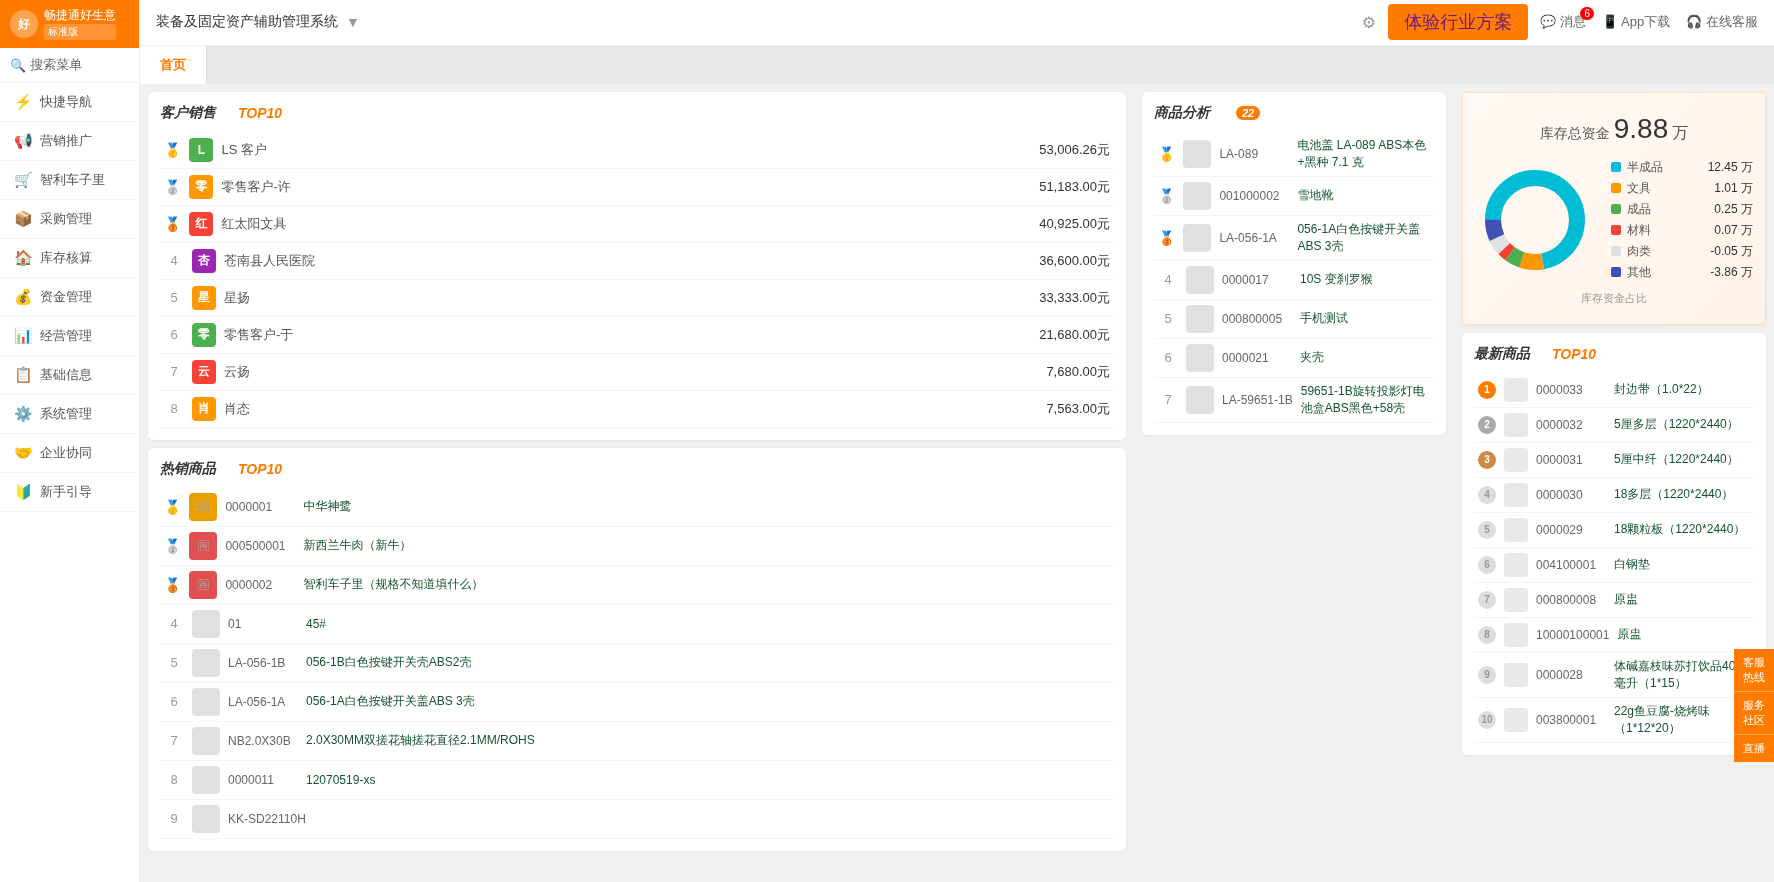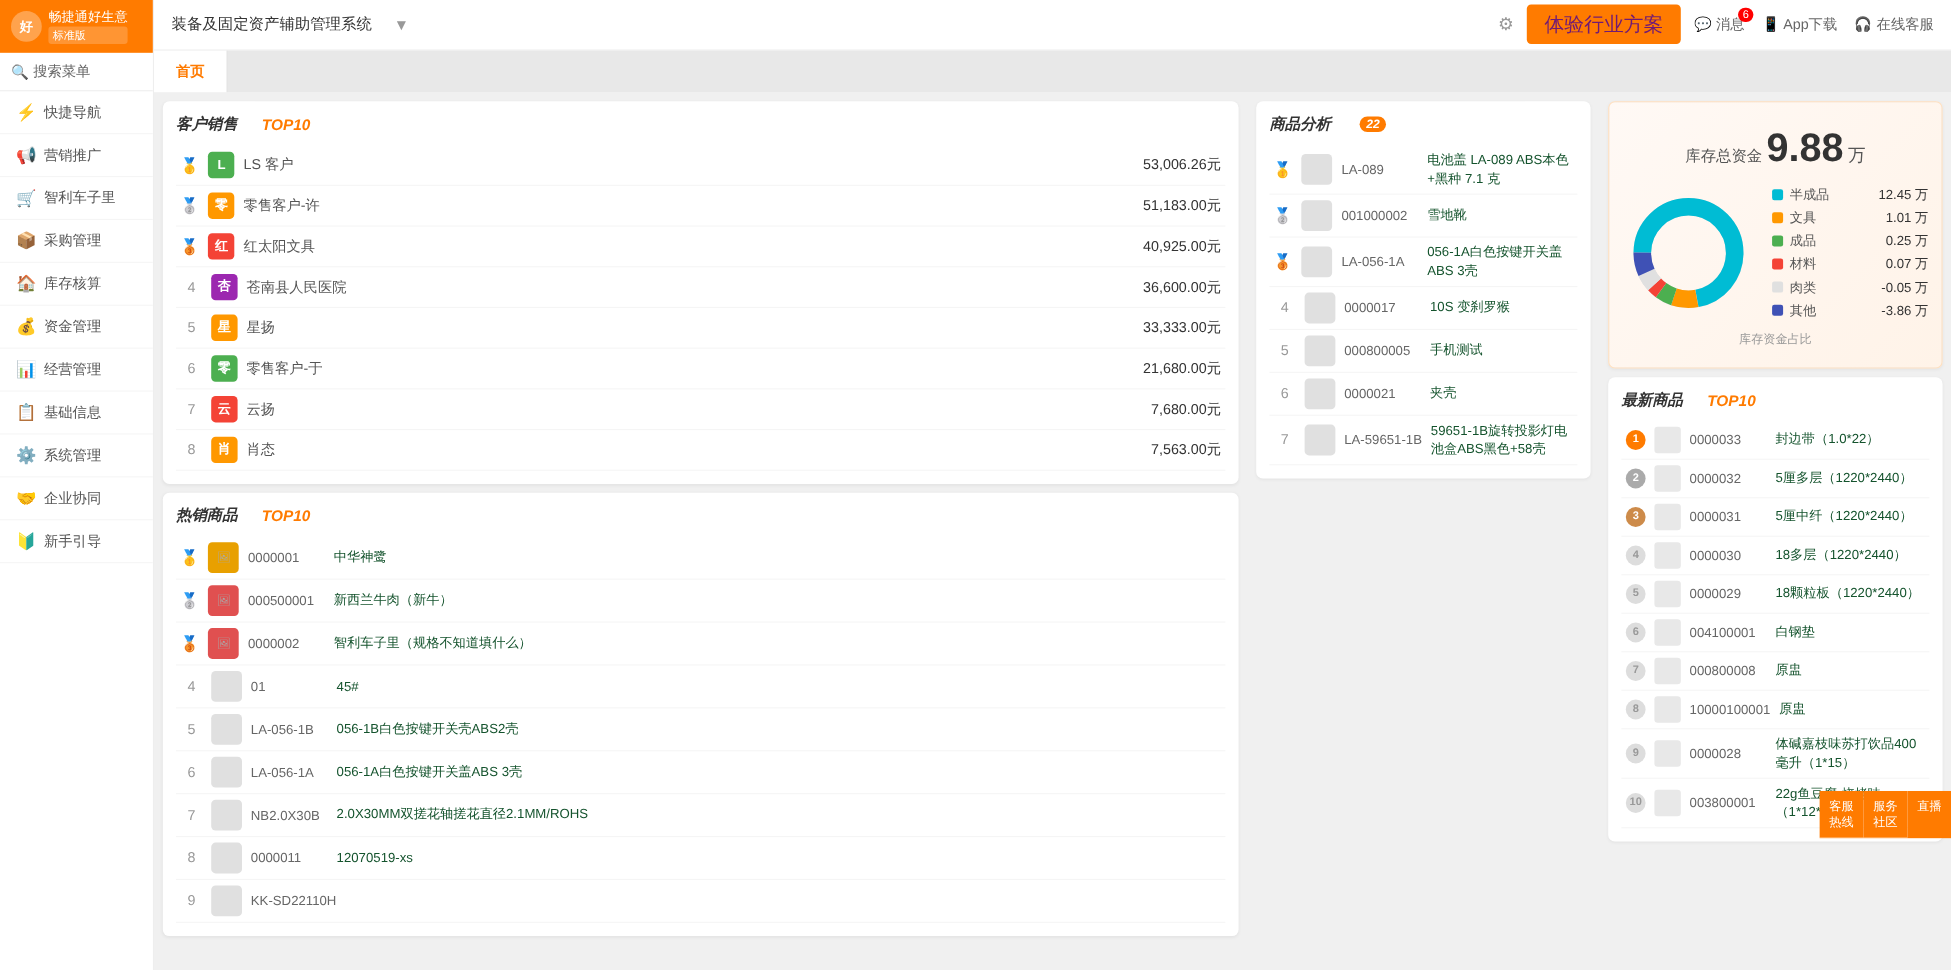--- a/index.html
+++ b/index.html
@@ -64,21 +64,21 @@
       height: 48px;
       background: #fff;
       border-bottom: 1px solid #eee;
       display: flex;
       align-items: center;
       padding: 0 16px;
       gap: 12px;
     }
     .topbar-title {
       font-size: 14px; color: #333; flex: 1;
-      display: flex; align-items: center; gap: 20px;
+      display: flex; align-items: center; gap: 8px;
     }
     .topbar-settings { color: #999; cursor: pointer; font-size: 16px; }
     .topbar-btn {
       background: #ff7b00;
       color: #701a75;
       border: none;
       padding: 6px 16px;
       border-radius: 4px;
       cursor: pointer;
       font-size: 18px;
@@ -217,22 +217,22 @@
       background: linear-gradient(135deg, #fff9f5, #fff3e8);
       border: 1px solid #ffe0c0;
     }
     .inventory-total {
       text-align: center;
       font-size: 14px;
       color: #555;
       padding: 8px 0 4px;
     }
     .inventory-total .amount {
-      font-size: 36px;
-      font-weight: bold;
+      font-size: 28px;
+      font-weight: normal;
       color: #333;
       text-align: right;
     }
     .inventory-total .unit { font-size: 16px; color: #555; }
 
     
     .donut-container {
       display: flex;
       align-items: center;
       gap: 16px;
@@ -281,21 +281,21 @@
       font-size: 9px; color: #999;
       flex-shrink: 0;
     }
 
     
     .float-panel {
       position: fixed;
       right: 0;
       bottom: 120px;
       display: flex;
-      flex-direction: row;
+      flex-direction: column;
       z-index: 999;
     }
     .float-btn {
       width: 40px;
       background: #ff7b00;
       color: #fff;
       text-align: center;
       padding: 6px 4px;
       font-size: 11px;
       cursor: pointer;

